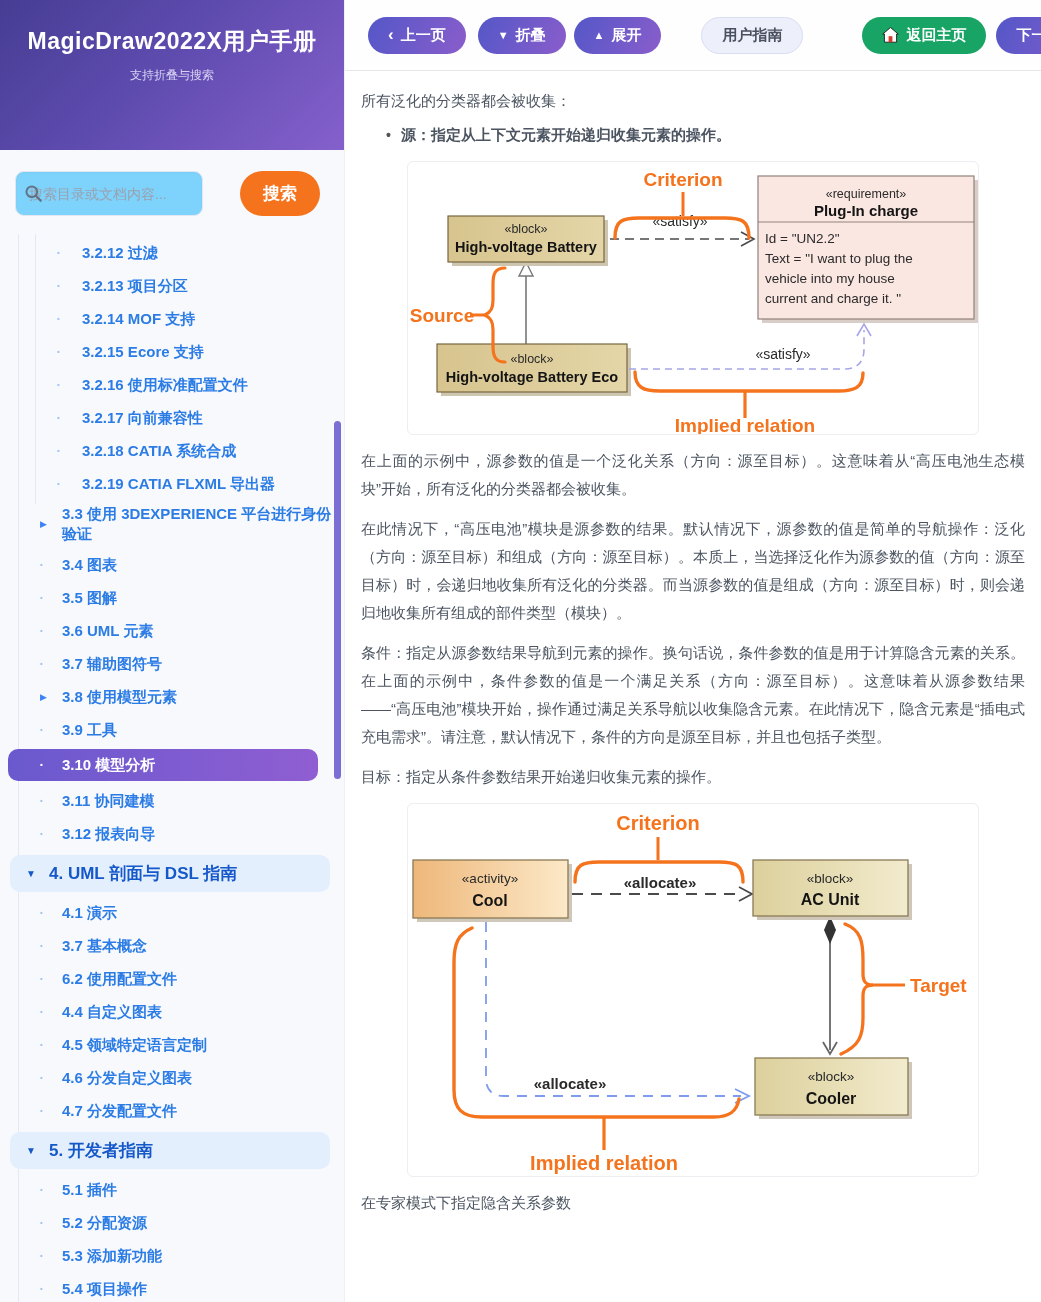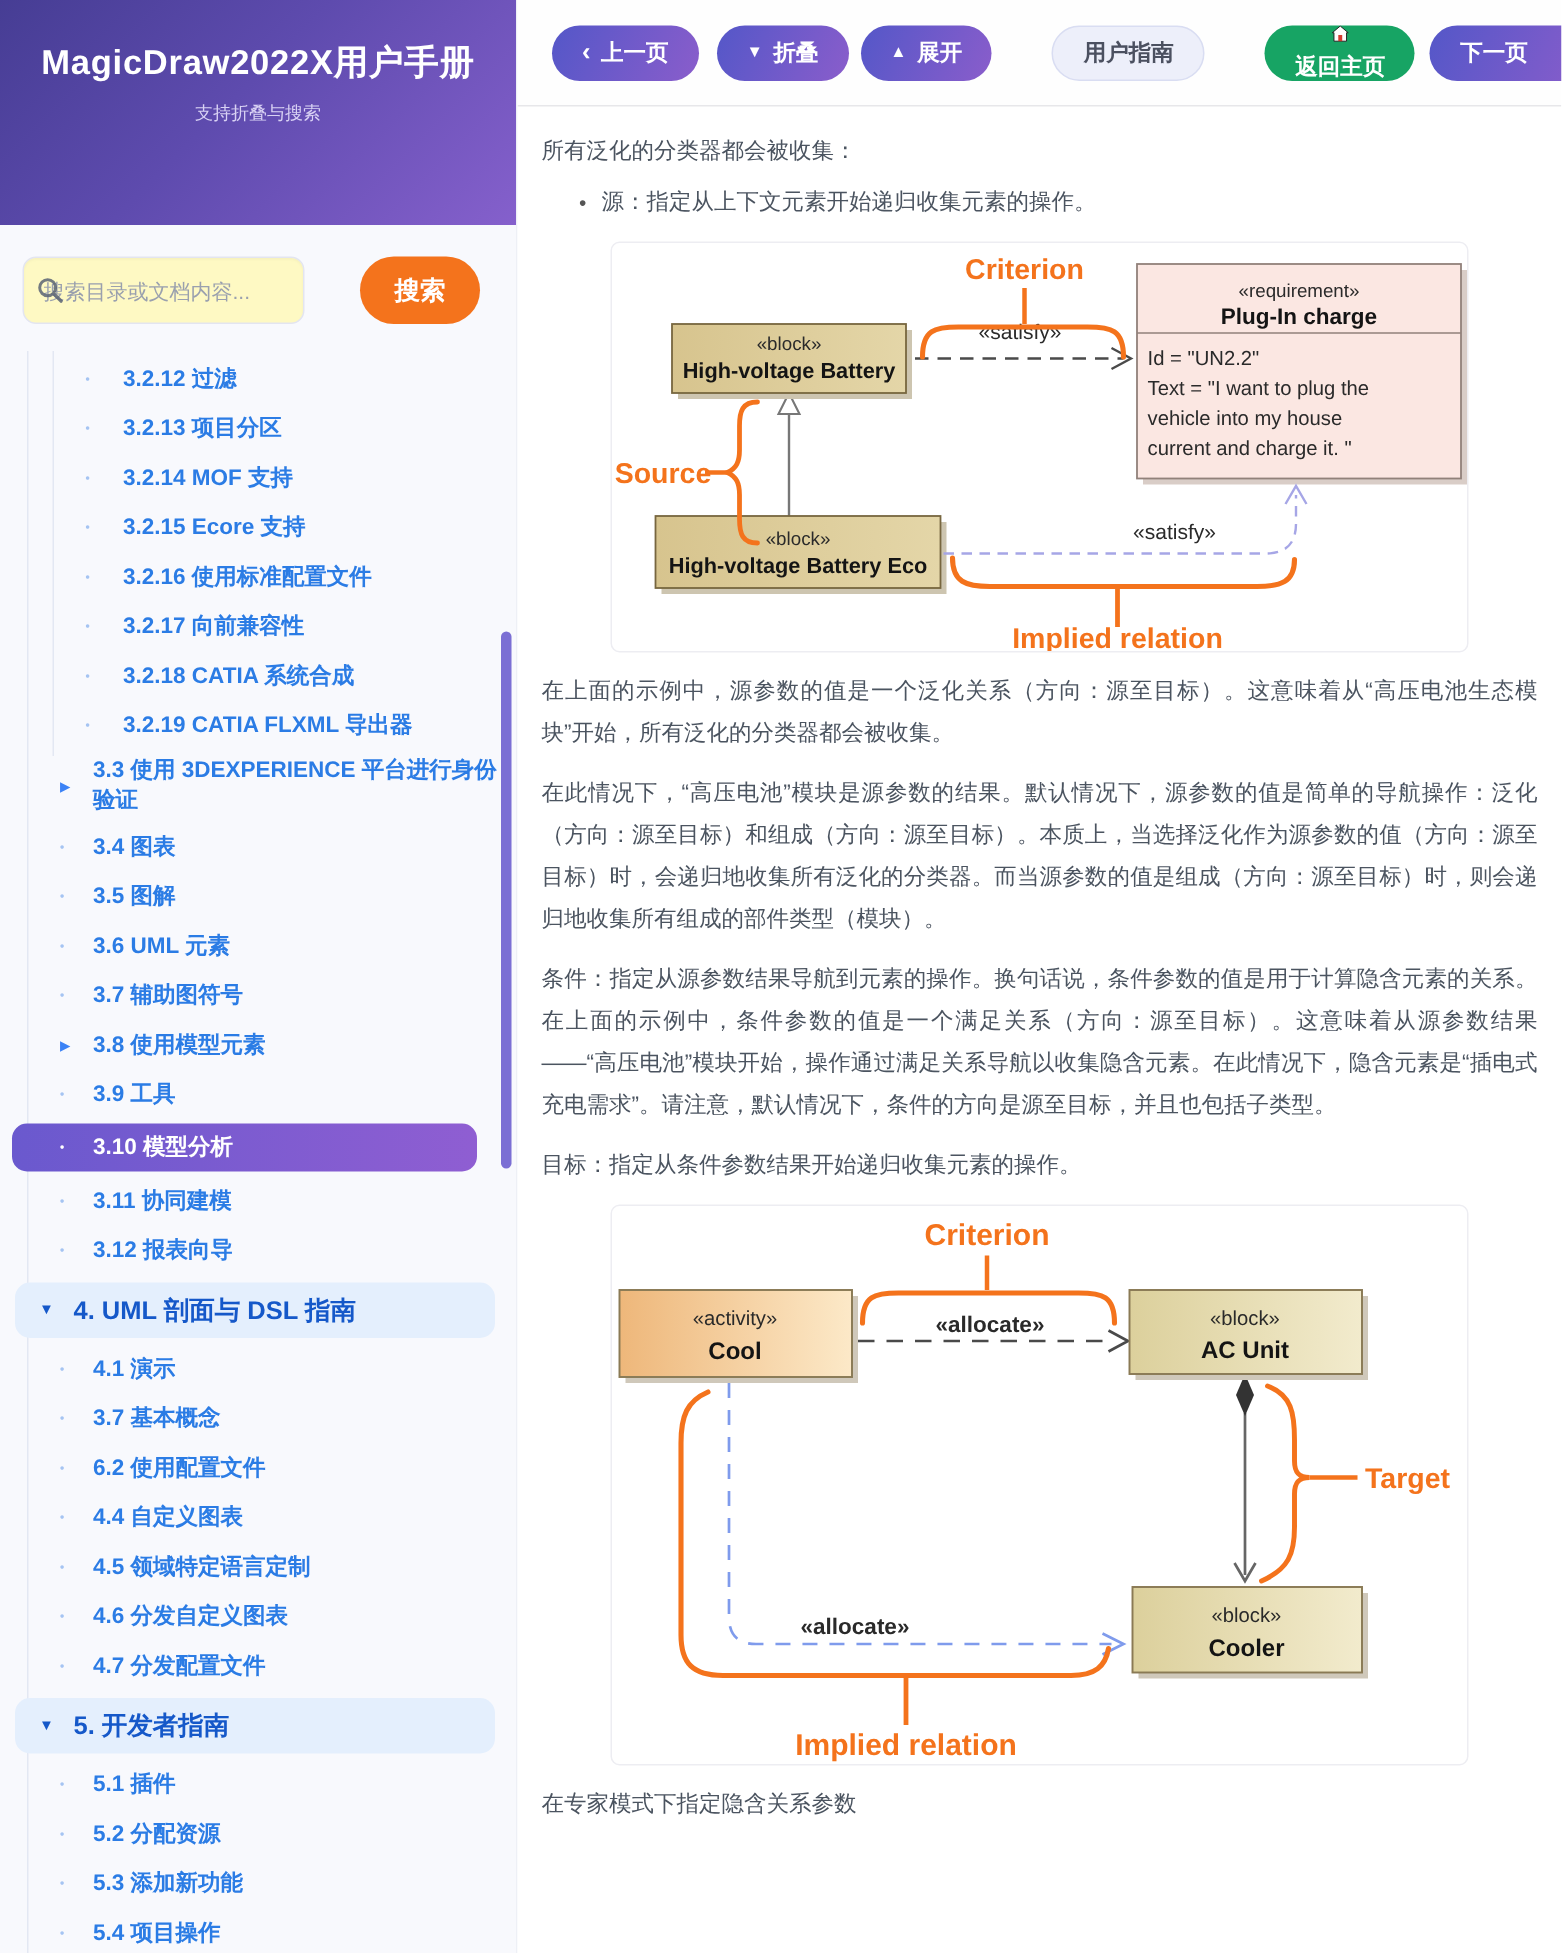--- a/index.html
+++ b/index.html
@@ -10,21 +10,21 @@
   
   .sidebar { width:345px; flex:none; height:1302px; background:#f8f9fd;
     border-right:1px solid #eef0f6; display:flex; flex-direction:column; }
   .sidebar-header { height:150px; background:linear-gradient(135deg,#463d94 0%,#5e4bae 45%,#8560cc 100%);
     color:#fff; text-align:center; padding:25px 26px 0; flex:none; }
   .sidebar-header h1 { font-size:23px; font-weight:700; line-height:33px; letter-spacing:.5px;text-align:center; }
   .sidebar-header .subtitle { margin-top:9px; font-size:12px; color:#d9d2f4; font-weight:400; }
   .search-row { flex:none; display:flex; align-items:center; gap:10px; padding:21px 15px 18px; }
   .search-box { position:relative; width:215px; }
   .search-input { width:188px; height:45px; border:1px solid #e3e5f0; border-radius:9px;
-    background:#fef9c3; padding:0 10px 0 13px; font-size:14px; color:#333; outline:none;
+    background:#7dd3fc; padding:0 10px 0 13px; font-size:14px; color:#333; outline:none;
     box-shadow:0 1px 2px rgba(20,20,60,.04) inset; }
   .search-input::placeholder { color:#9aa0ae; }
   .search-icon { position:absolute; left:9px; top:13px; width:19px; height:19px; pointer-events:none; opacity:.85; }
   .search-btn { width:80px; height:45px; border:none; border-radius:23px; background:#f4731c;
     color:#fff; font-size:17px; font-weight:700; cursor:pointer; font-family:Liberation Serif, serif; }
   .nav { position:relative; flex:1; overflow:hidden; }
   .guide { position:absolute; width:1px; background:#e3e8f3; }
   .guide-outer { left:18px; top:0; bottom:0; }
   .guide-inner { left:35px; top:0; height:270px; }
   #nav-list { list-style:none; position:relative; padding-top:2px; }
@@ -51,28 +51,28 @@
     background:#fefefe; border-bottom:1px solid #e7e7ea; }
   .tb { height:37px; border:none; border-radius:19px; padding:0 20px; font-size:15px; font-weight:700;
     color:#fff; background:linear-gradient(115deg,#5457c8,#8a5dcb); display:flex; align-items:center;
     gap:7px; cursor:pointer; font-family:inherit; white-space:nowrap; }
   .tb .ticon { font-size:11px; }
   .tb .chev { font-size:17px; font-weight:700; }
   .tb-prev { margin-right:12px; }
   .tb-collapse { margin-right:8px; }
   .tb-ghost { background:#edeffa; color:#4b5060; border:1px solid #d9ddf2; font-weight:700;
     margin-left:40px; }
-  .tb-home { background:#17a464; margin-left:40px;flex-direction:column; }
+  .tb-home { background:#17a464; margin-left:59px; }
   .tb-next { margin-left:10px; min-width:110px; }
   .home-icon { width:17px; height:16px; }
 
   .content { flex:1; padding:4px 16px 0; color:#4b5460; font-size:15px; }
   .content p { line-height:28px; text-align:justify; }
   .content .block { margin-top:12px; }
-  .content ul.blist { margin:6px 0 0 25px; list-style:none; }
+  .content ul.blist { margin:6px 0 0 25px; list-style:none;font-weight:bold; }
   .content ul.blist li { line-height:28px; padding-left:15px; position:relative; }
   .content ul.blist li::before { content:"•"; position:absolute; left:0; top:0; color:#555; font-size:14px; }
   figure.fig { margin:12px 0 0 46px; width:572px; border:1px solid #ededf2; border-radius:6px;
     background:#fff; overflow:hidden; }
   figure.fig svg { display:block; }
   svg text { font-family:"Liberation Sans","DejaVu Sans",sans-serif; }
   .ann { fill:#f4731c; font-weight:600; }
   .st { fill:#2a2a2a; }
   .bname { fill:#141414; font-weight:700; }
 </style>

